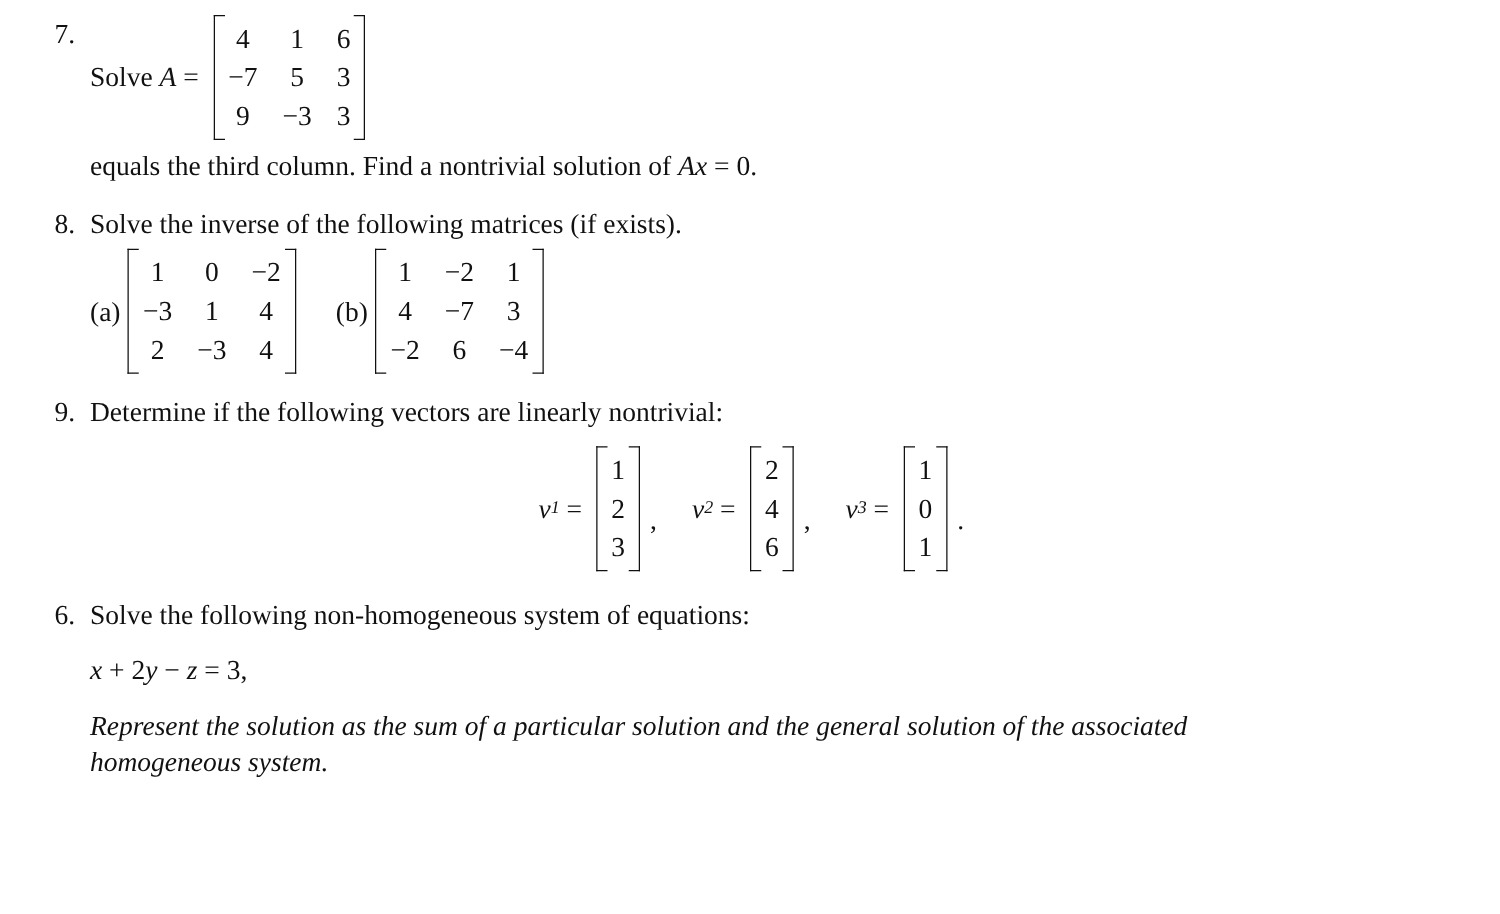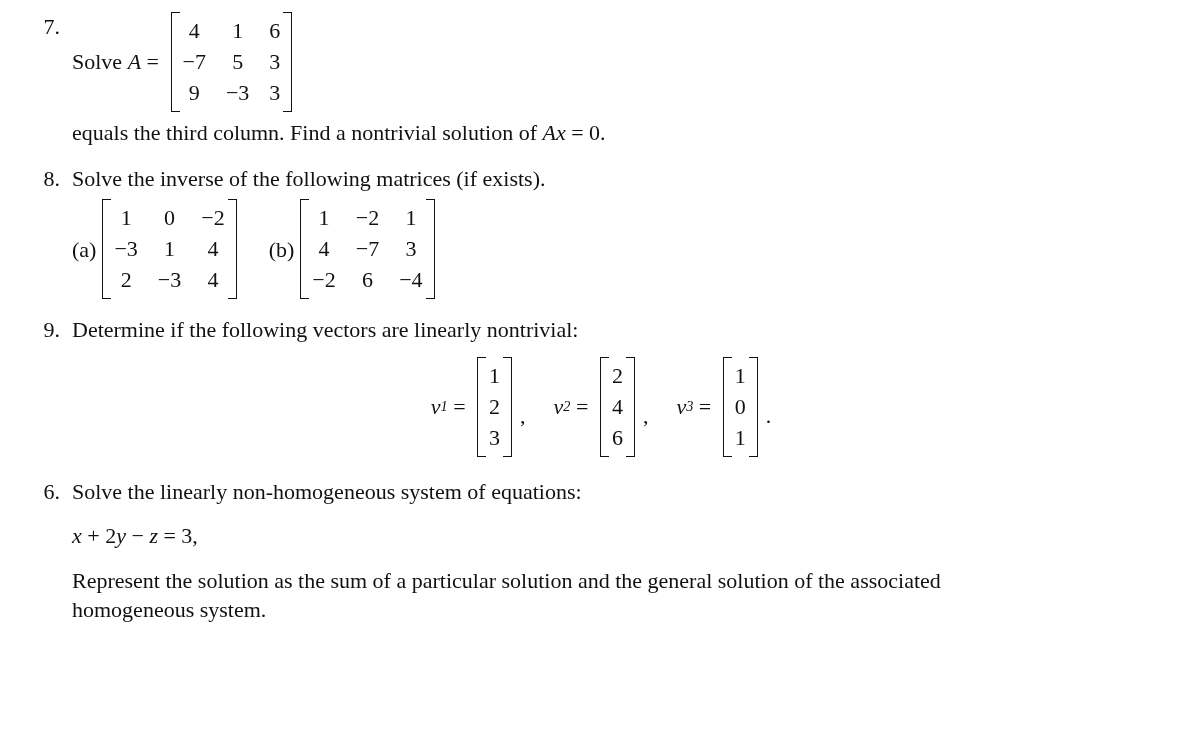--- a/index.html
+++ b/index.html
@@ -59,21 +59,21 @@
     margin: 12px 40px 4px 0;
   }
   .vgroup { display: flex; align-items: center; }
   .vsep { margin: 0 28px 0 2px; transform: translateY(9px); }
   .vsep.last { margin-right: 0; }
 
   .eqs { text-align: left; margin: 10px 60px 12px 0; }
   .eqline { line-height: 37px; }
   .eqline span { white-space: pre; }
 
-  .closing { max-width: 900px; margin-top: 4px; }
+  .closing { max-width: 900px; margin-top: 4px; font-style: italic; }
 </style>
 </head>
 <body>
 
 <div class="doc">
 
   <div class="item">
     <div class="num">7.</div>
     <div class="content">
       <div class="row-center">
@@ -173,21 +173,21 @@
           <span class="vsep last">.</span>
         </span>
 
       </div>
     </div>
   </div>
 
   <div class="item">
     <div class="num">6.</div>
     <div class="content">
-      <div>Solve the linearly non-homogeneous system of equations:</div>
+      <div>Solve the following non-homogeneous system of equations:</div>
 
       <div class="eqs">
         <div class="eqline">
           <span class="it">x</span><span> + 2</span><span class="it">y</span><span> − </span><span class="it">z</span><span> = 3,</span>
         </div>
       </div>
 
       <div class="closing">Represent the solution as the sum of a particular solution and the general solution of the associated homogeneous system.</div>
     </div>
   </div>

